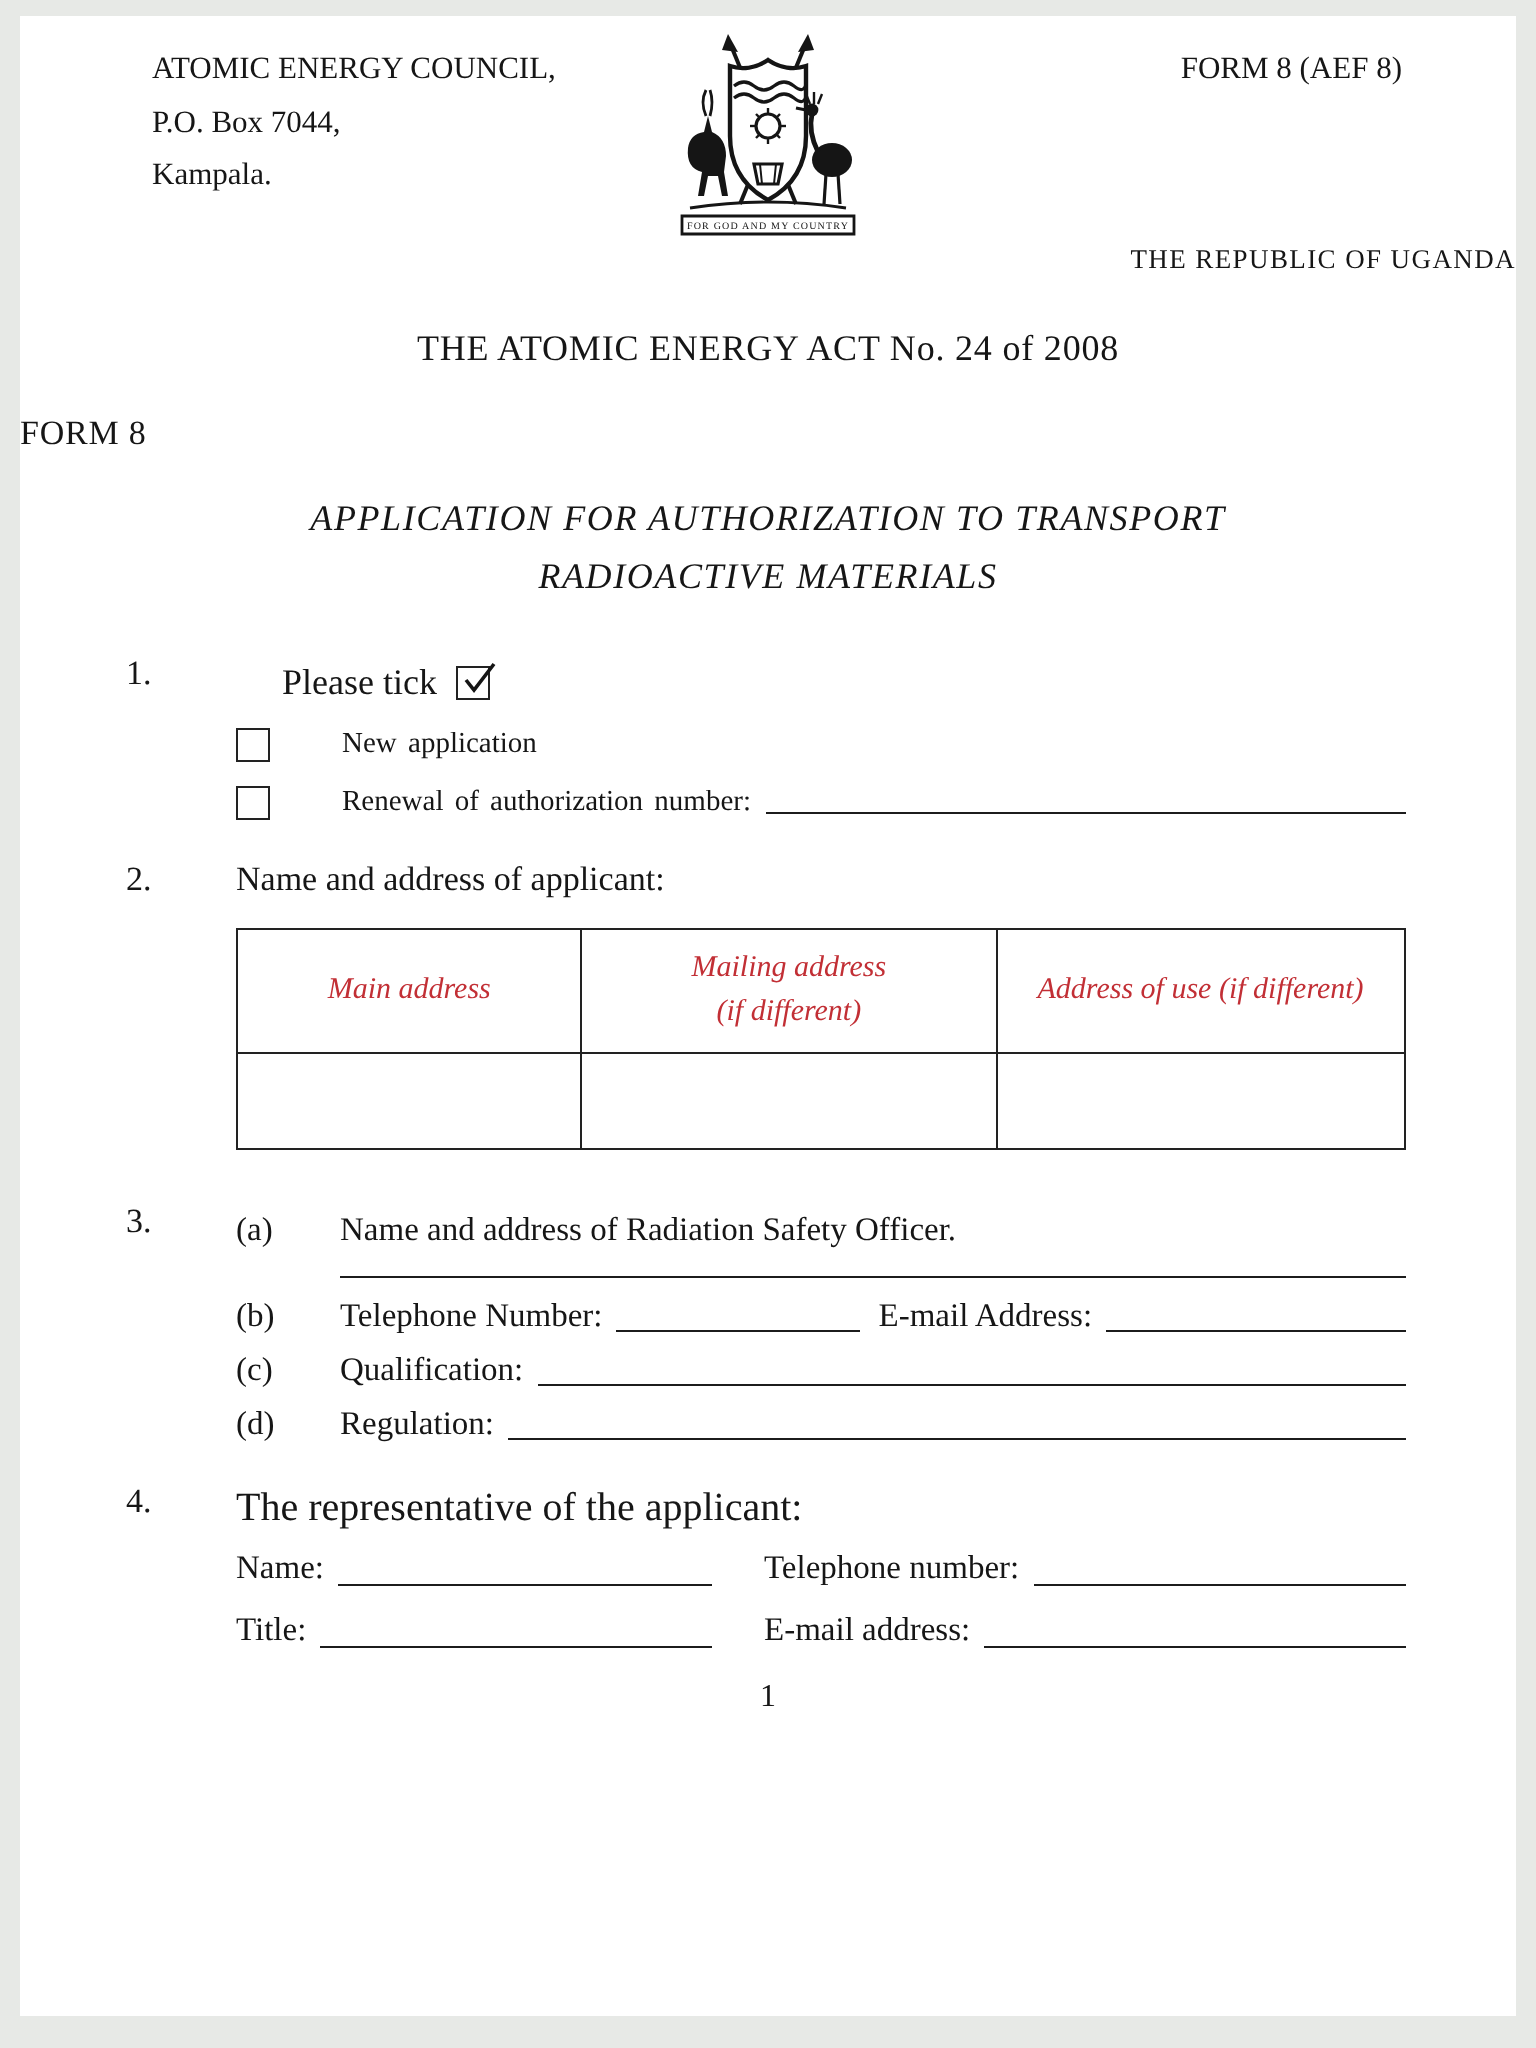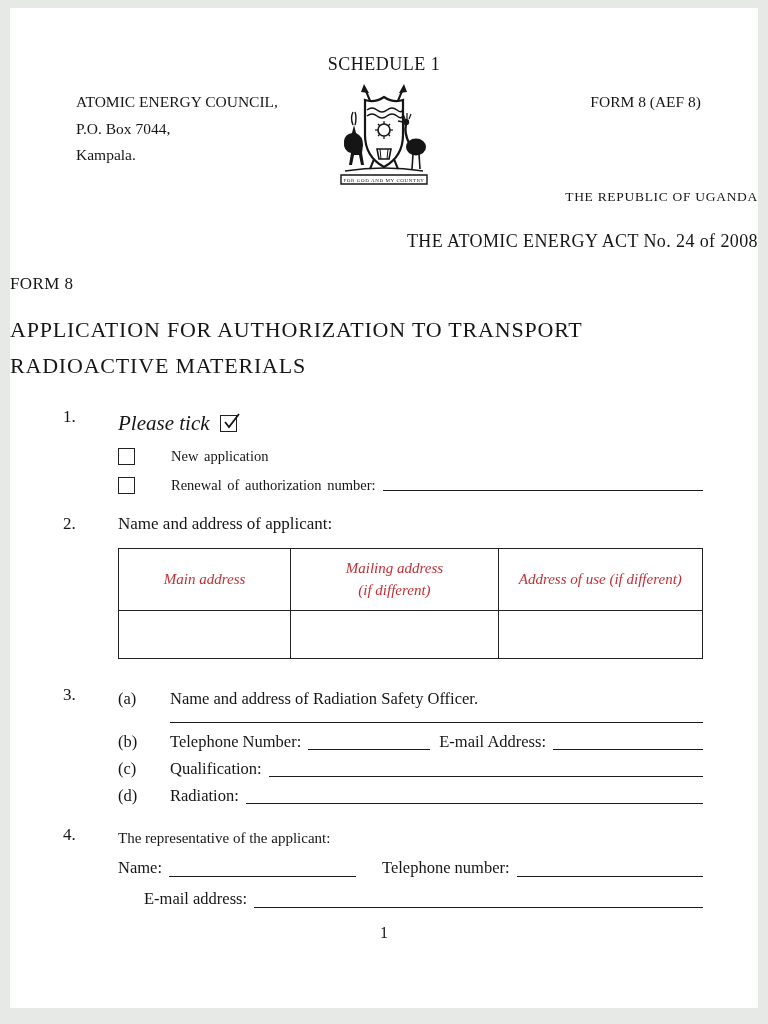--- a/index.html
+++ b/index.html
@@ -17,32 +17,32 @@
 
   
   .schedule { text-align:center; margin-top:46px; font-size:18px; letter-spacing:.5px; }
   .regulation { text-align:right; padding-right:57px; margin-top:4px; font-style:italic; font-size:19px; }
   .masthead { position:relative; margin-top:8px; height:106px; }
   .council { position:absolute; left:66px; top:6px; font-size:15.5px; line-height:1.72; }
   .formref { position:absolute; right:57px; top:6px; font-size:15.5px; line-height:1.72; text-align:right; }
   .crest-wrap { position:absolute; left:50%; top:0; transform:translateX(-50%); }
   .republic { text-align:right; margin-top:0; font-size:13.5px; letter-spacing:.7px; }
 
-  .act-title { text-align:right; margin-top:26px; font-size:18px; letter-spacing:.4px; }
+  .act-title { text-align:center; margin-top:26px; font-size:18px; letter-spacing:.4px; }
   .form-no   { text-align:left; margin-top:22px; font-size:17px; letter-spacing:.4px; }
-  .app-title { text-align:left; margin-top:18px; font-size:22px; letter-spacing:.8px; line-height:1.62; }
+  .app-title { text-align:center; margin-top:18px; font-size:18px; letter-spacing:.8px; line-height:1.62;font-style:italic; }
 
   
   .sec { display:flex; padding-left:53px; padding-right:55px; }
   .sec-num { width:55px; font-size:17px; flex:0 0 55px; }
   .sec-body { flex:1; min-width:0; }
   .sec-title { font-size:17px; }
 
   .sec1 { margin-top:24px; }
-  .please-tick { margin-top:4px; font-style:italic; font-size:21px; display:flex; align-items:center; }
+  .please-tick { margin-top:4px; font-size:18px; display:flex; align-items:center;margin-left:23px; }
   .cb { width:17px; height:17px; border:1.3px solid #222; display:inline-block; position:relative; background:#fff; flex:0 0 17px; }
   .cb.sample { margin-left:10px; }
   .cb svg.tick { position:absolute; left:1px; top:-5px; }
   .option-row { display:flex; align-items:flex-end; margin-top:12px; font-size:14.5px; }
   .option-row .opt-label { margin-left:36px; word-spacing:2px; }
   .fill { border-bottom:1.4px solid #1c1c1c; flex:1; align-self:flex-end; height:2px; margin-left:7px; }
   .option-row .fill { margin-bottom:3px; }
 
   .sec2 { margin-top:20px; }
   table.addr { border-collapse:collapse; width:100%; margin-top:14px; }
@@ -58,34 +58,33 @@
   .sec3 { margin-top:26px; font-size:16.5px; }
   .sec3 .sec-num { font-size:17px; }
   .s3-row { display:flex; align-items:flex-end; line-height:27px; }
   .s3-letter { width:52px; flex:0 0 52px; }
   .s3-lineonly { height:16px; }
   .s3-row .fill { margin-bottom:5px; }
   .fill.wphone { flex:0 0 122px; }
   .ml8 { margin-left:9px; }
 
   .sec4 { margin-top:16px; font-size:16.5px; }
-  .s4-title { font-size:15px; line-height:27px; }
+  .s4-title { font-size:20px; line-height:27px; }
   .s4-row { display:flex; align-items:flex-end; line-height:30px; margin-top:1px; }
   .s4-left { width:238px; flex:0 0 238px; display:flex; align-items:flex-start; }
   .s4-right { flex:1; margin-left:26px; display:flex; align-items:flex-end; }
   .s4-row .fill { margin-bottom:6px; }
 
   .page-num { text-align:center; margin-top:10px; font-size:16px; }
 </style>
 </head>
 <body>
 
 <div class="page">
 
-  <div class="schedule">SCHEDULE 1</div>
 
   <div class="masthead">
     <div class="council">
       <div>ATOMIC ENERGY COUNCIL,</div>
       <div>P.O. Box 7044,</div>
       <div>Kampala.</div>
     </div>
 
     <div class="crest-wrap">
       <svg viewBox="0 0 130 104" width="130" height="104">
@@ -219,41 +218,45 @@
         <span class="ml8">E-mail Address:</span>
         <span class="fill"></span>
       </div>
       <div class="s3-row">
         <span class="s3-letter">(c)</span>
         <span>Qualification:</span>
         <span class="fill"></span>
       </div>
       <div class="s3-row">
         <span class="s3-letter">(d)</span>
-        <span>Radiation:</span>
+        <span>Regulation:</span>
         <span class="fill"></span>
       </div>
     </div>
   </div>
 
   <div class="sec sec4">
     <div class="sec-num">4.</div>
     <div class="sec-body">
       <div class="s4-title">The representative of the applicant:</div>
       <div class="s4-row">
         <div class="s4-left">
           <span>Name:</span>
           <span class="fill"></span>
         </div>
         <div class="s4-right">
           <span>Telephone number:</span>
           <span class="fill"></span>
         </div>
       </div>
       <div class="s4-row">
+        <div class="s4-left">
+          <span>Title:</span>
+          <span class="fill"></span>
+        </div>
         <div class="s4-right">
           <span>E-mail address:</span>
           <span class="fill"></span>
         </div>
       </div>
     </div>
   </div>
 
   <div class="page-num">1</div>
 

